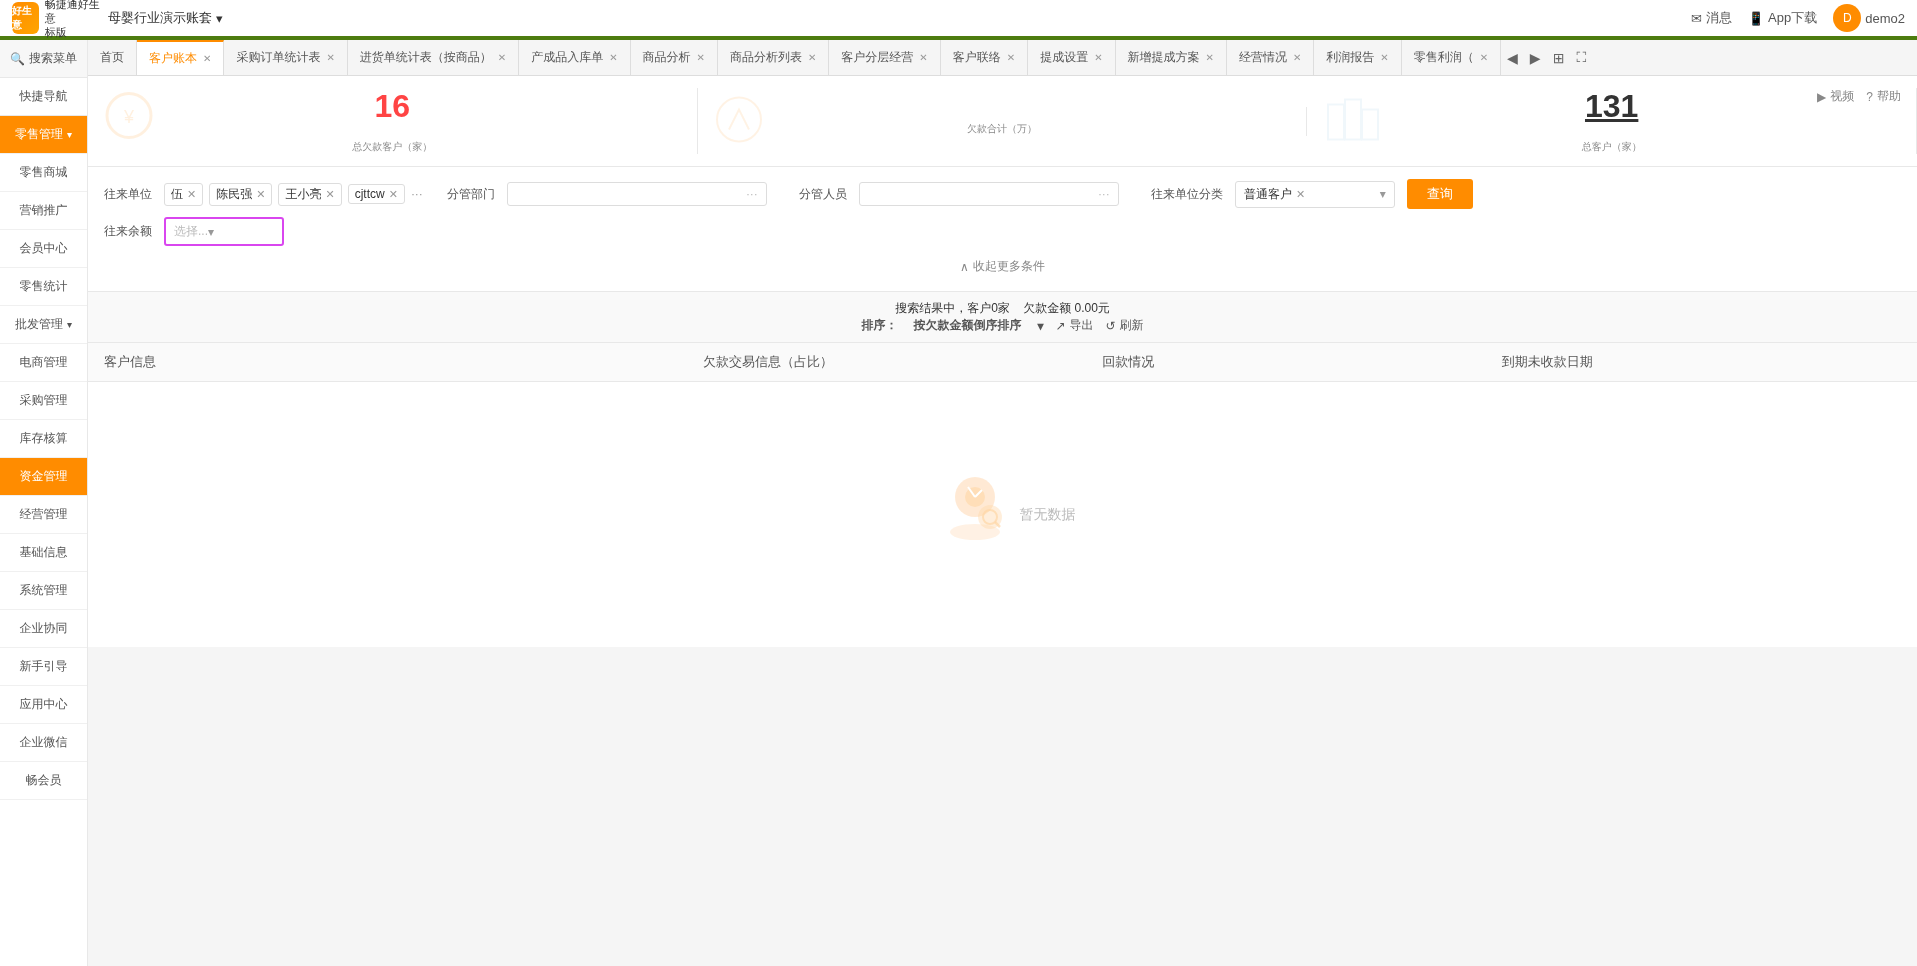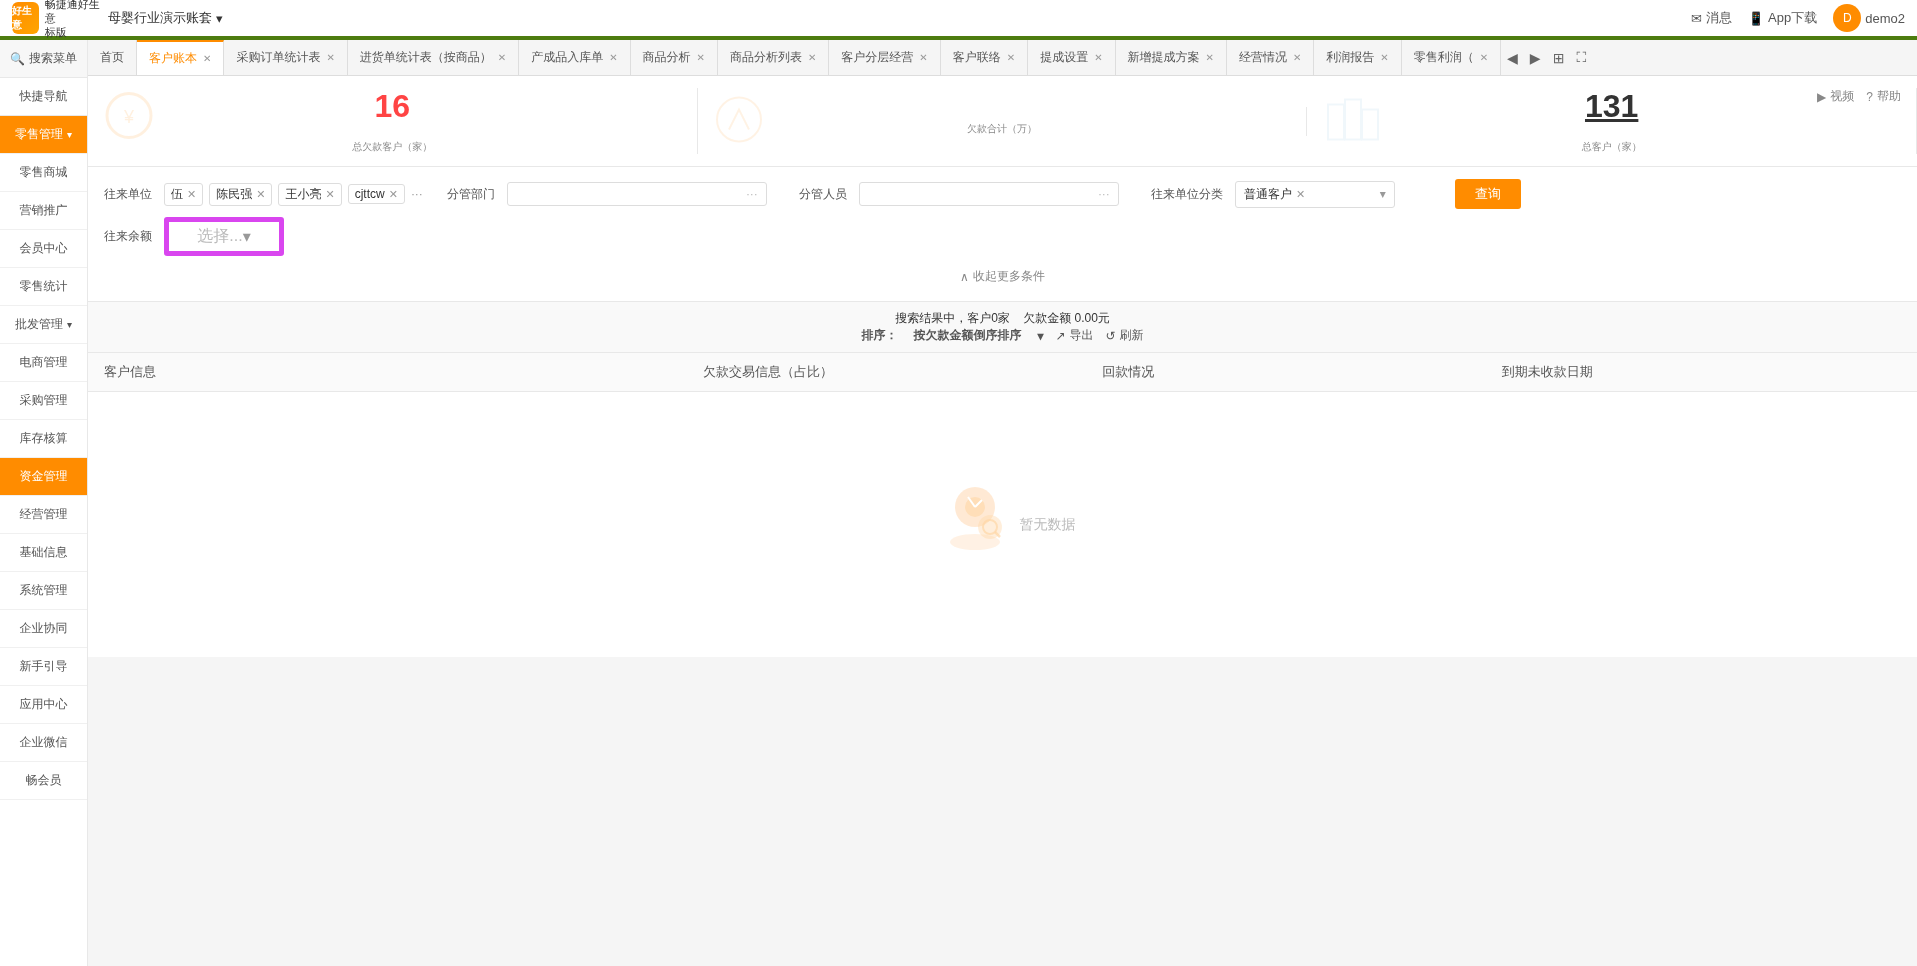--- a/index.html
+++ b/index.html
@@ -282,49 +282,47 @@
       justify-content: space-between;
       cursor: pointer;
       background: #fff;
       font-size: 12px;
       color: #999;
     }
     .filter-select-wide { min-width: 260px; }
     .filter-input {
       display: flex;
       align-items: center;
-      border: 5px solid #d946ef;
+      border: 2px solid #d946ef;
       border-radius: 3px;
       padding: 4px 8px;
       min-width: 120px;
-      font-size: 16px;
+      font-size: 12px;
       color: #999;
       cursor: pointer;
-      justify-content: center;
     }
     .collapse-btn {
       display: flex;
       align-items: center;
       gap: 4px;
       color: #888;
       font-size: 12px;
       cursor: pointer;
       margin: 0 auto;
       padding: 4px 0;
       justify-content: center;
     }
     .query-btn {
       background: #ff8c00;
       color: white;
       border: none;
       border-radius: 3px;
       padding: 6px 20px;
       font-size: 13px;
       cursor: pointer;
-      margin-left: 48px;
     }
 
     
     .result-bar {
       background: #f9f9f9;
       padding: 8px 16px;
       display: flex;
       align-items: center;
       justify-content: space-between;
       border-bottom: 1px solid #e8e8e8;

